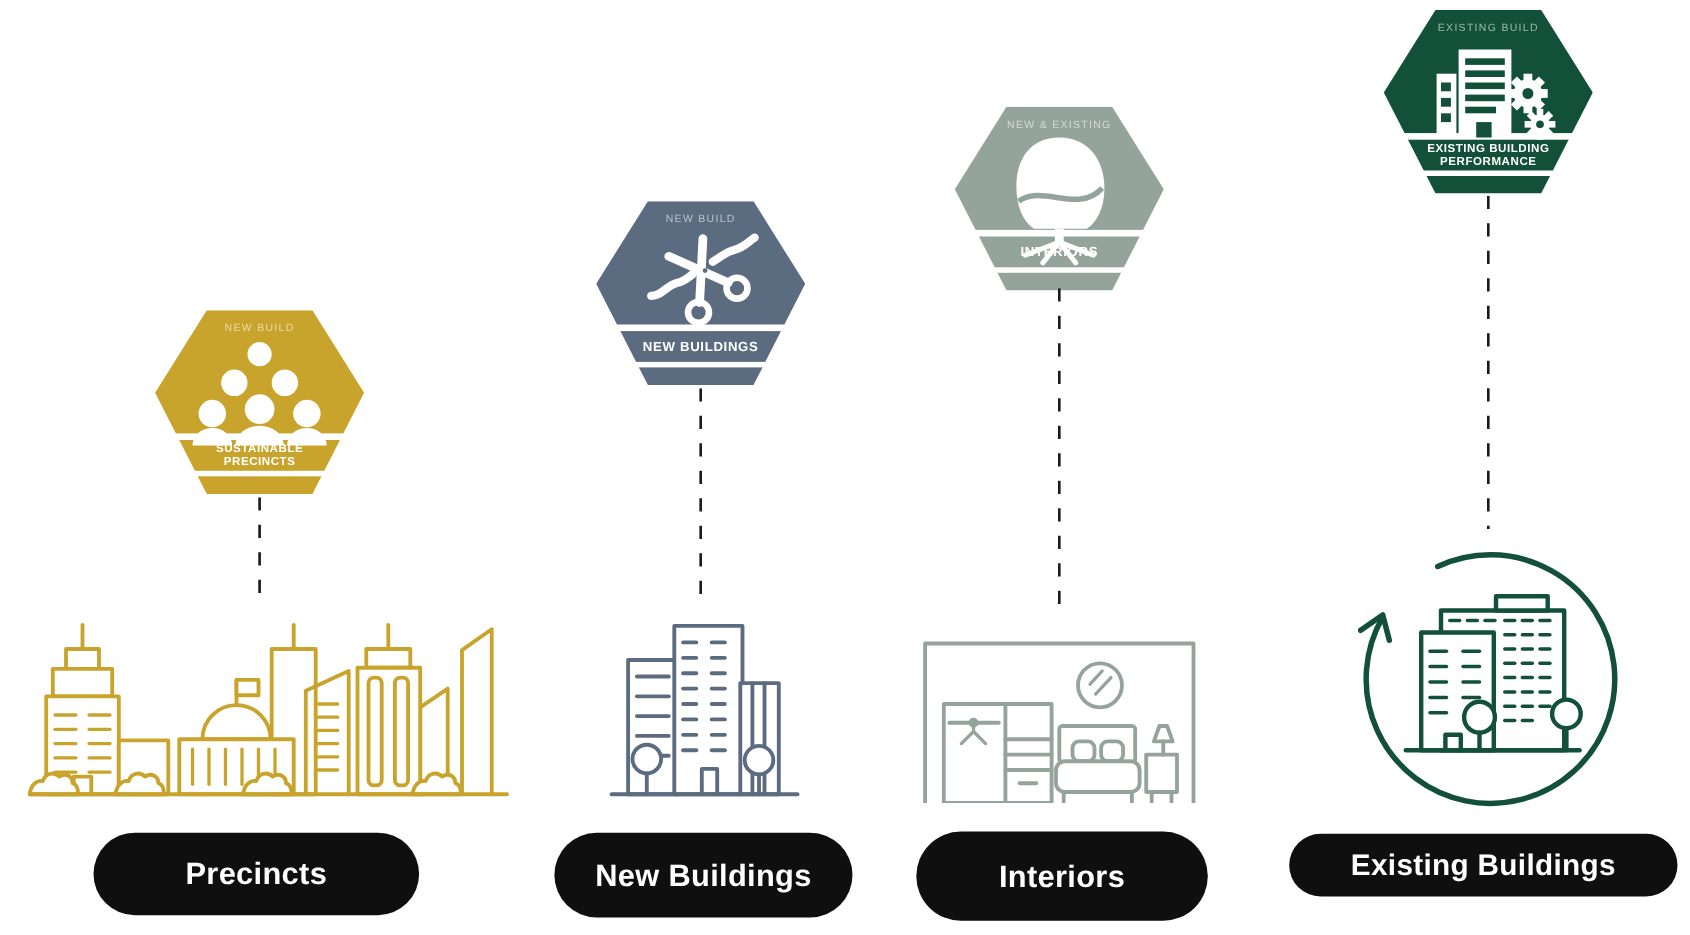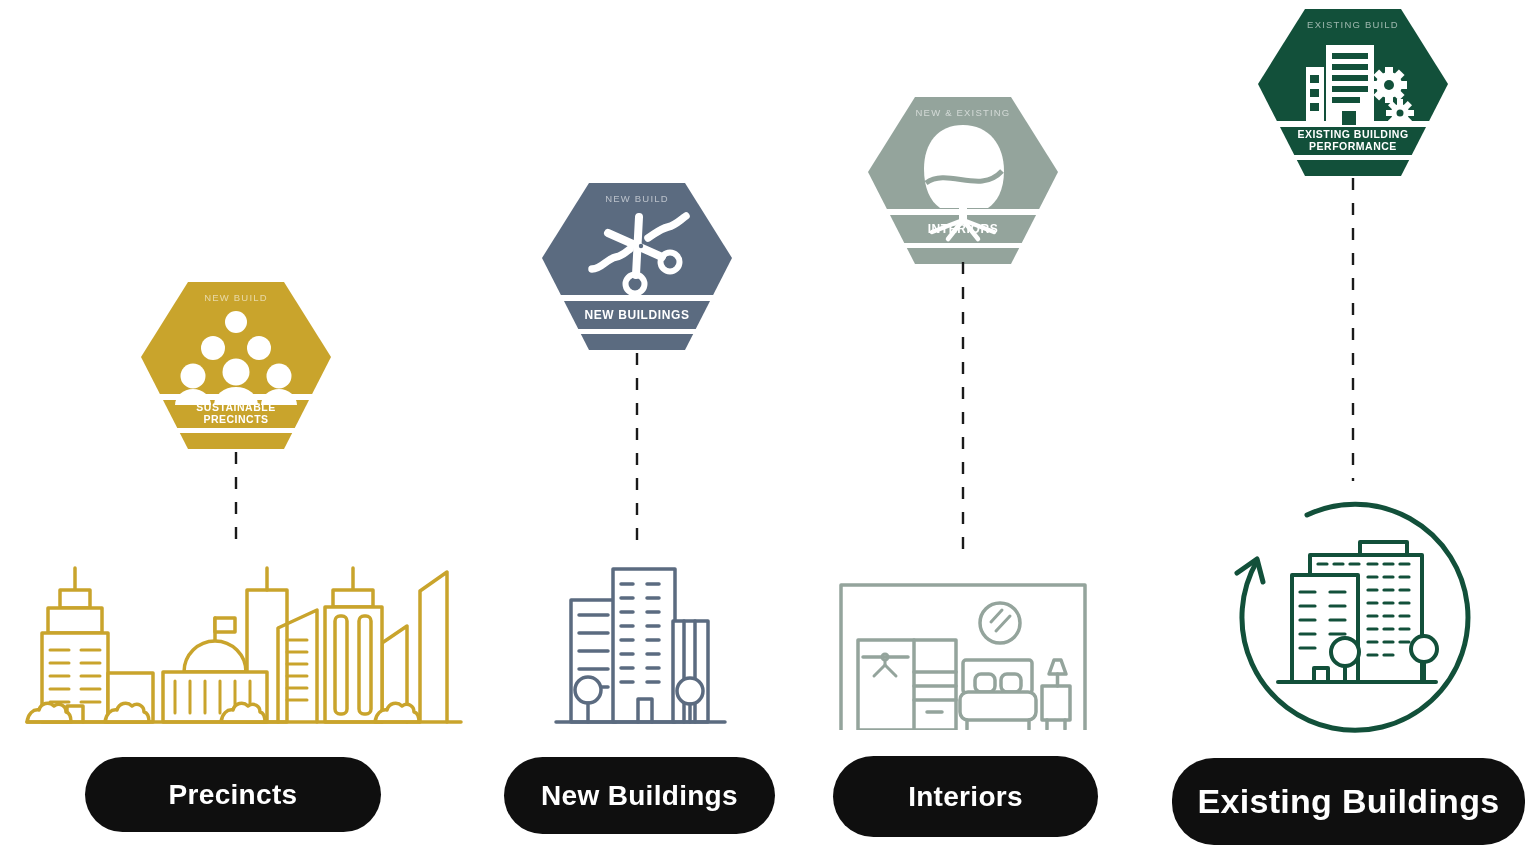--- a/index.html
+++ b/index.html
@@ -25,21 +25,21 @@
   .i3{left:838px;top:580px;width:250px;height:150px;}
   .i4{left:1222px;top:482px;width:260px;height:260px;}
   .pill{
     background:#0F0F0F;color:#ffffff;border-radius:42px;
     display:flex;align-items:center;justify-content:center;
     font-weight:bold;font-size:28px;letter-spacing:.3px;
   }
   .p1{left:85px;top:757px;width:296px;height:75px;}
   .p2{left:504px;top:757px;width:271px;height:77px;}
   .p3{left:833px;top:756px;width:265px;height:81px;}
-  .p4{left:1172px;top:758px;width:353px;height:87px;font-size:34px;}
+  .p4{left:1172px;top:758px;width:353px;height:57px;font-size:27px;}
 </style>
 </head>
 <body>
 
 <div class="canvas">
 
   <section>
     <svg class="abs badge b1" viewBox="0 0 190 167">
       <polygon points="47,0 143,0 190,75 143,167 47,167 0,75" fill="#C9A42C"></polygon>
       <rect x="-2" y="112" width="194" height="6" fill="#ffffff"></rect>

